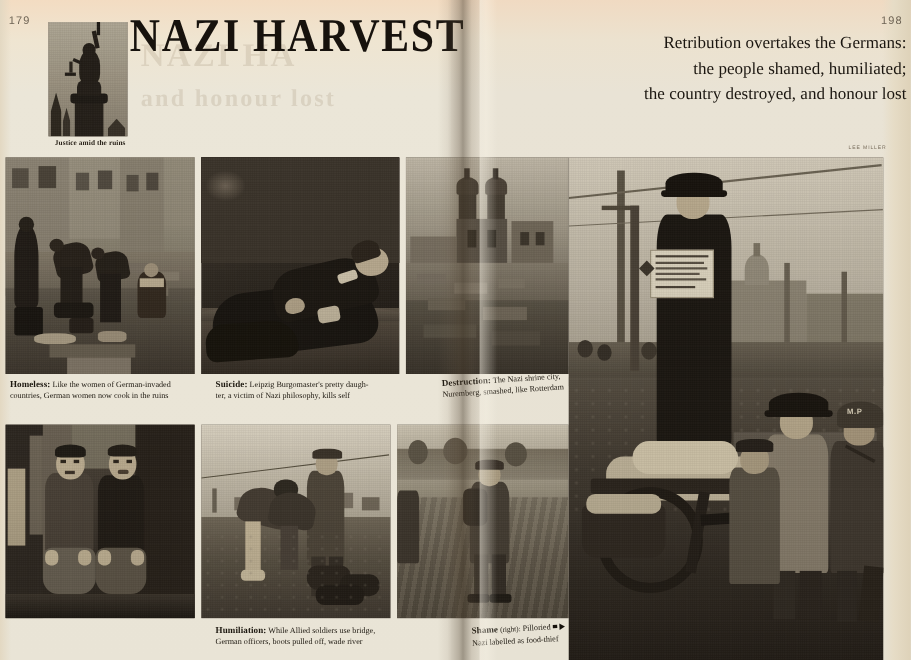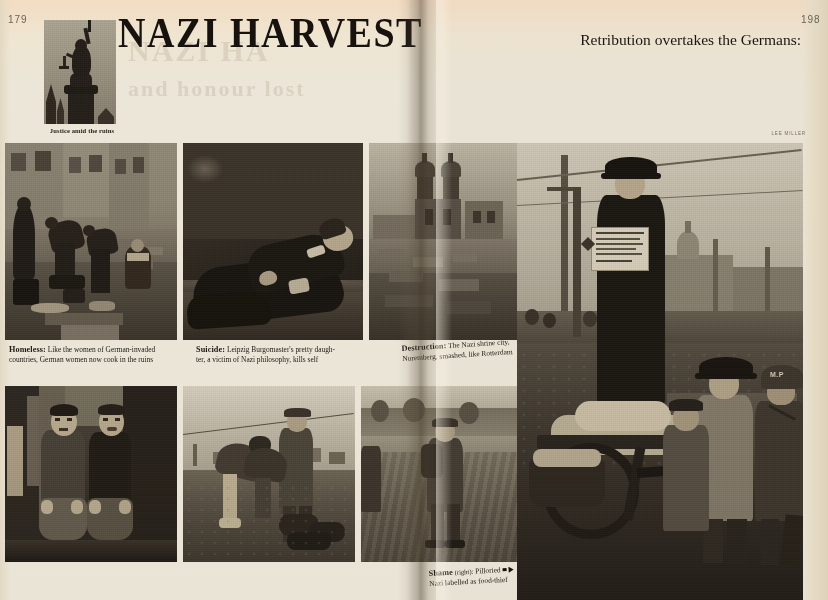--- a/index.html
+++ b/index.html
@@ -46,21 +46,21 @@
   .title{position:absolute;left:118px;top:8px;
     font-size:38px;letter-spacing:1.5px;color:#17120d;
     font-family:"Liberation Serif",serif;font-weight:700;
     transform:scaleY(1.12);transform-origin:left top;}
 
   .ghost{position:absolute;left:128px;top:34px;width:270px;height:68px;
     color:rgba(150,128,104,.20);font-size:30px;font-weight:700;
     letter-spacing:2px;line-height:34px;pointer-events:none;
     font-family:"Liberation Serif",serif;}
 
-  .deck{position:absolute;right:27px;top:28px;width:318px;
+  .deck{position:absolute;right:4px;top:28px;width:318px;
     text-align:right;font-size:15.5px;line-height:23px;color:#1b1610;
     font-family:"Liberation Serif",serif;}
   .deck div{white-space:nowrap;}
 
   .credit{position:absolute;right:22px;top:131px;font-size:4.6px;
     letter-spacing:.8px;color:#7a6f5e;
     font-family:"Liberation Sans",sans-serif;}
 
   
   .inset{position:absolute;left:44px;top:20px;width:72px;height:104px;
@@ -113,20 +113,22 @@
 
   <div class="ghost">
     <div>NAZI HA</div>
     <div style="font-size:22px;margin-top:4px;">and honour lost</div>
   </div>
 
   <div class="title">NAZI HARVEST</div>
 
   <div class="deck">
     <div>Retribution overtakes the Germans:</div>
+    <div>the people shamed, humiliated;</div>
+    <div>the country destroyed, and honour lost</div>
   </div>
 
   <div class="credit">LEE MILLER</div>
 
   <div class="ph inset">
     <div style="position:absolute;inset:0;background:linear-gradient(180deg,#b3ab99 0%,#a79e8b 55%,#9a9180 100%);"></div>
 
     <div style="position:absolute;left:2px;bottom:0;width:10px;height:40px;background:#2e281f;clip-path:polygon(50% 0,100% 45%,100% 100%,0 100%,0 45%);"></div>
     <div style="position:absolute;left:13px;bottom:0;width:7px;height:26px;background:#3a332a;clip-path:polygon(50% 0,100% 50%,100% 100%,0 100%,0 50%);"></div>
     <div style="position:absolute;right:2px;bottom:0;width:16px;height:16px;background:#3b342a;clip-path:polygon(50% 0,100% 55%,100% 100%,0 100%,0 55%);"></div>
@@ -482,20 +484,25 @@
     <span class="ln">countries, German women now cook in the ruins</span>
   </div>
 
   <div class="cap cap-curve" style="left:402px;top:344px;transform:rotate(-3.6deg);">
     <span class="ln"><b>Destruction:</b>
       <span>The Nazi shrine city,</span></span>
     <span class="ln">Nuremberg, smashed, like Rotterdam</span>
   </div>
 
 
+  <div class="cap" style="left:196px;top:568px;">
+    <span class="ln"><b>Humiliation:</b>
+      <span>While Allied soldiers use bridge,</span></span>
+    <span class="ln">German officers, boots pulled off, wade river</span>
+  </div>
 
   <div class="cap cap-curve" style="left:429px;top:569px;transform:rotate(-3deg);">
     <span class="ln"><b>Shame</b>
       <span style="font-size:6.6px;">(right):</span>
       <span>Pilloried</span><span class="arrow-stem"></span><span class="arrow"></span></span>
     <span class="ln">Nazi labelled as food-thief</span>
   </div>
 
   <div class="gutter"></div>
   <div class="gutter-hi"></div>

